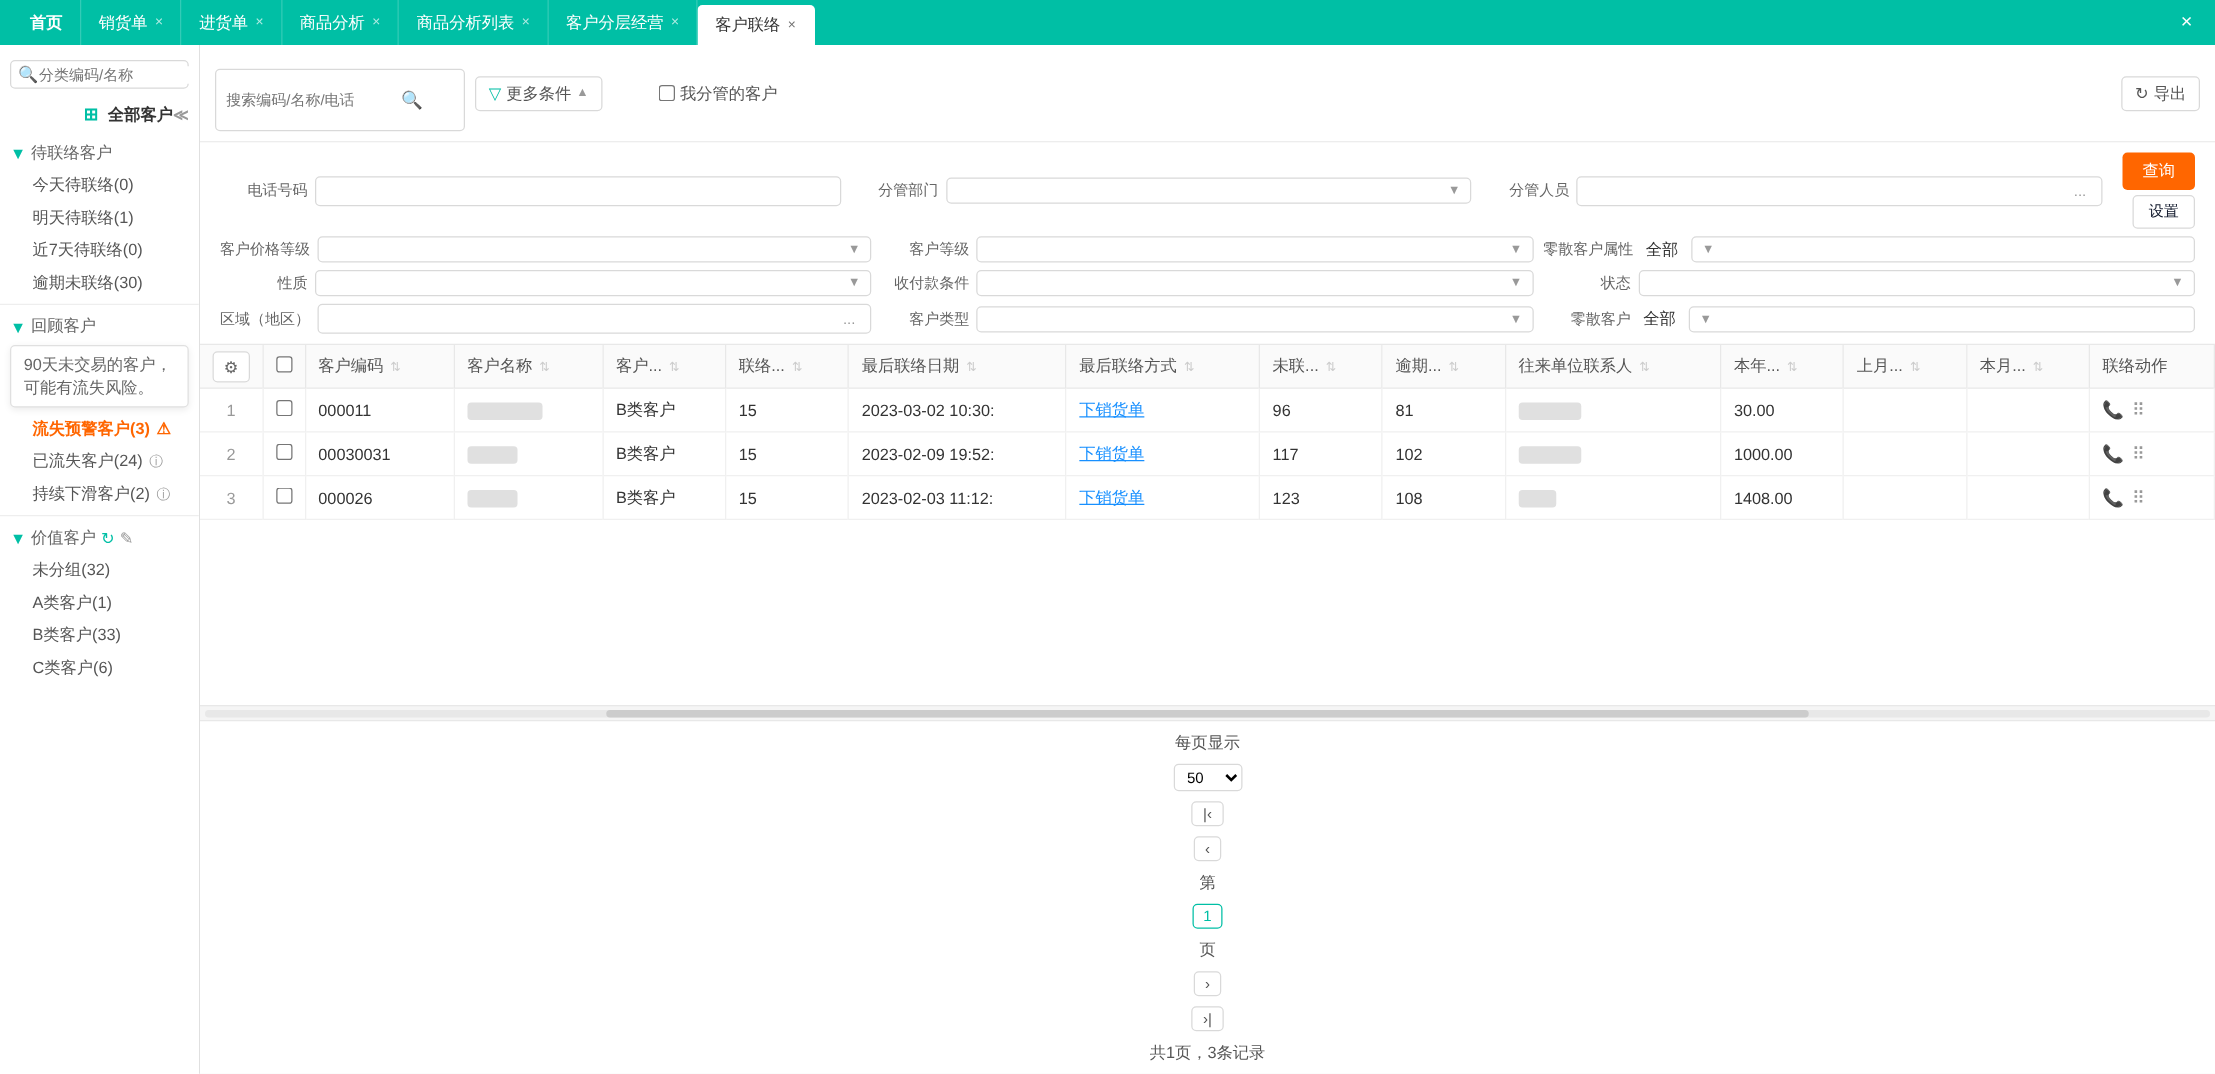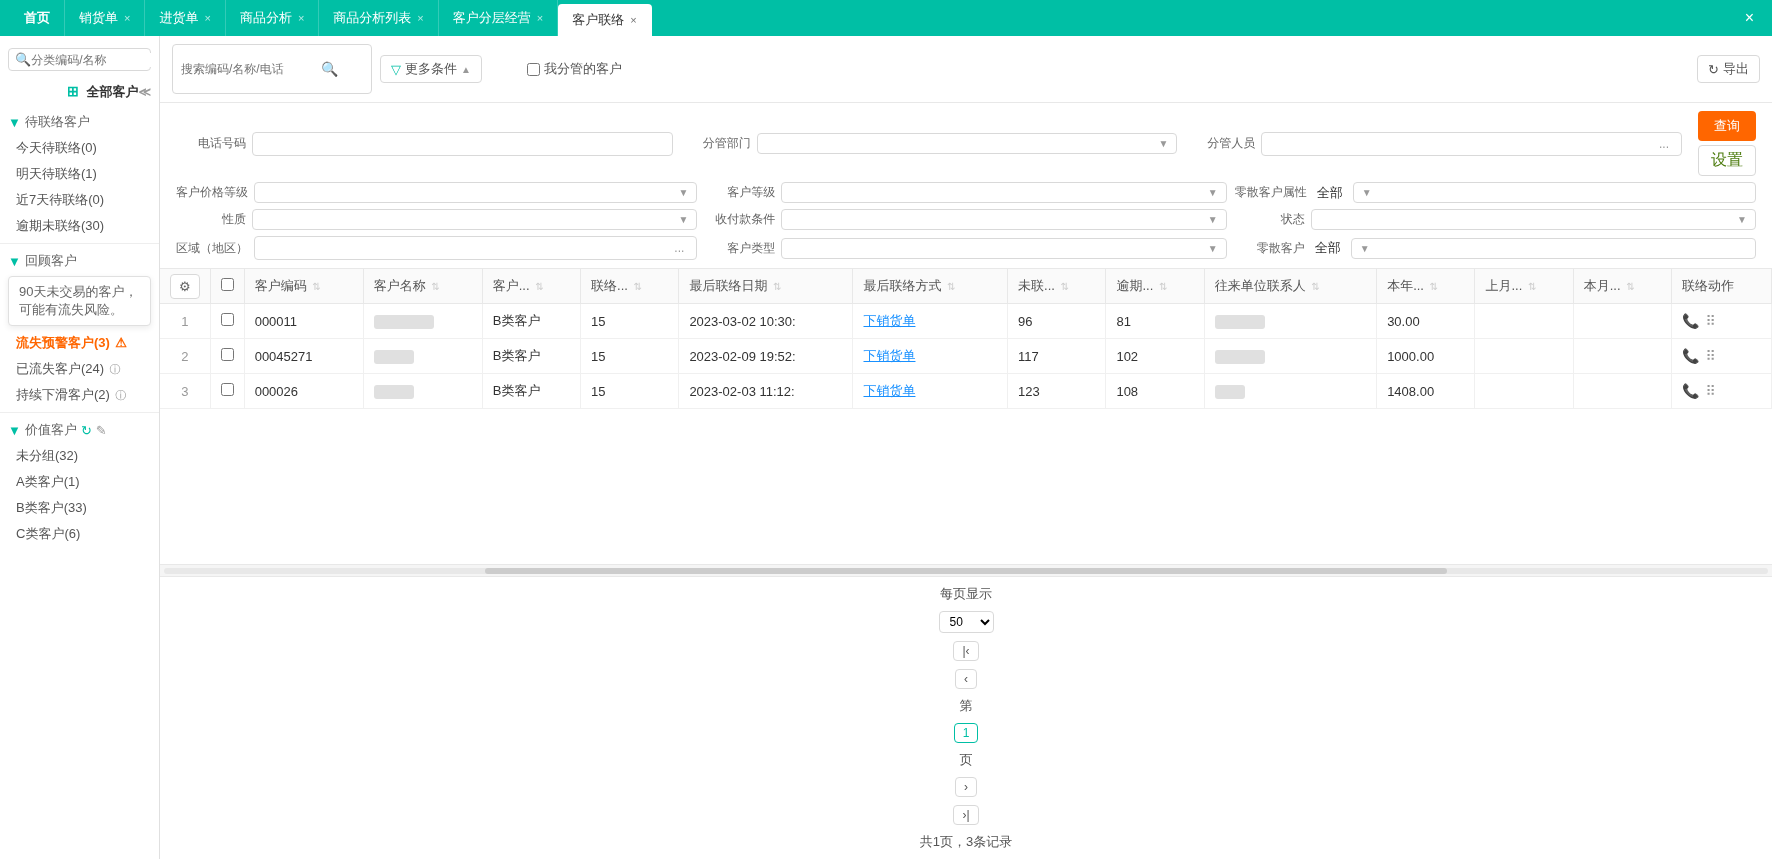--- a/index.html
+++ b/index.html
@@ -56,21 +56,21 @@
     .sidebar-header .grid-icon { color: #00bfa5; margin-right: 4px; font-size: 14px; }
     .sidebar-header .collapse-icon { color: #999; font-size: 12px; cursor: pointer; }
 
     .sidebar-group { margin-top: 4px; }
     .sidebar-group-title {
       display: flex; align-items: center; padding: 4px 8px;
       color: #666; font-size: 12px; cursor: pointer;
     }
     .sidebar-group-title .arrow { margin-right: 4px; color: #00bfa5; }
     .sidebar-item {
-      padding: 4px 8px 4px 16px; color: #555; cursor: pointer; font-size: 12px;
+      padding: 4px 8px 4px 26px; color: #555; cursor: pointer; font-size: 12px;
       white-space: nowrap; overflow: hidden; text-overflow: ellipsis;
     }
     .sidebar-item.active { color: #ff6600; font-weight: bold; }
     .sidebar-divider { border-top: 1px solid #eee; margin: 4px 0; }
 
     .tooltip-box {
       background: #fff; border: 1px solid #e0e0e0; border-radius: 4px;
       padding: 6px 10px; font-size: 12px; color: #666; margin: 2px 8px 4px;
       box-shadow: 0 2px 6px rgba(0,0,0,0.08);
     }
@@ -81,21 +81,21 @@
       background: white; margin: 0;
     }
 
     
     .filter-bar {
       display: flex; align-items: center; padding: 8px 12px;
       background: white; border-bottom: 1px solid #e8e8e8; gap: 8px; flex-wrap: nowrap;
     }
     .filter-search-box {
       display: flex; align-items: center; border: 1px solid #d9d9d9; border-radius: 4px;
-      padding: 16px 8px; min-width: 200px; background: white;
+      padding: 16px 8px; min-width: 200px; background: white; margin-top: 11px;
     }
     .filter-search-box input {
       border: none; outline: none; font-size: 12px; color: #666; width: 140px;
     }
     .filter-search-icon { color: #00bfa5; font-size: 14px; cursor: pointer; }
     .filter-btn {
       display: flex; align-items: center; gap: 4px; padding: 4px 10px;
       border: 1px solid #d9d9d9; border-radius: 4px; cursor: pointer;
       color: #555; font-size: 12px; background: white;
     }
@@ -133,22 +133,22 @@
       font-size: 12px; color: #333; outline: none; background: white;
       display: flex; align-items: center; justify-content: space-between; cursor: pointer;
     }
     .filter-select .arrow-down { color: #999; font-size: 10px; }
     .filter-more { color: #999; font-size: 12px; padding: 0 4px; cursor: pointer; }
     .query-btn {
       background: #ff6600; color: white; border: none; border-radius: 4px;
       padding: 6px 16px; cursor: pointer; font-size: 13px; white-space: nowrap;
     }
     .set-btn {
-      background: white; color: #4d7c0f; border: 1px solid #d9d9d9; border-radius: 4px;
-      padding: 4px 12px; cursor: pointer; font-size: 16px; white-space: nowrap;
+      background: white; color: #0f172a; border: 1px solid #d9d9d9; border-radius: 4px;
+      padding: 4px 12px; cursor: pointer; font-size: 12px; white-space: nowrap;
       display: block; text-align: center;
     }
     .btn-group-right {
       display: flex; flex-direction: column; gap: 4px; align-items: flex-end; margin-left: 8px;
     }
 
     
     .table-area {
       flex: 1; overflow: auto; background: white;
     }
@@ -547,21 +547,21 @@
         <span class="action-icon">📞</span>
         <span class="action-icon">⠿</span>
       </div>
     </td>
   </tr>
             <tr>
     <td class="row-num">2</td>
     <td class="checkbox-cell">
       <input type="checkbox" style="">
     </td>
-    <td>00045271</td>
+    <td>00030031</td>
     <td>
       <span class="td-blur" style="width:40px;"></span>
     </td>
     <td>B类客户</td>
     <td>15</td>
     <td>2023-02-09 19:52:</td>
     <td>
       <span class="td-link">下销货单</span>
     </td>
     <td>117</td>

